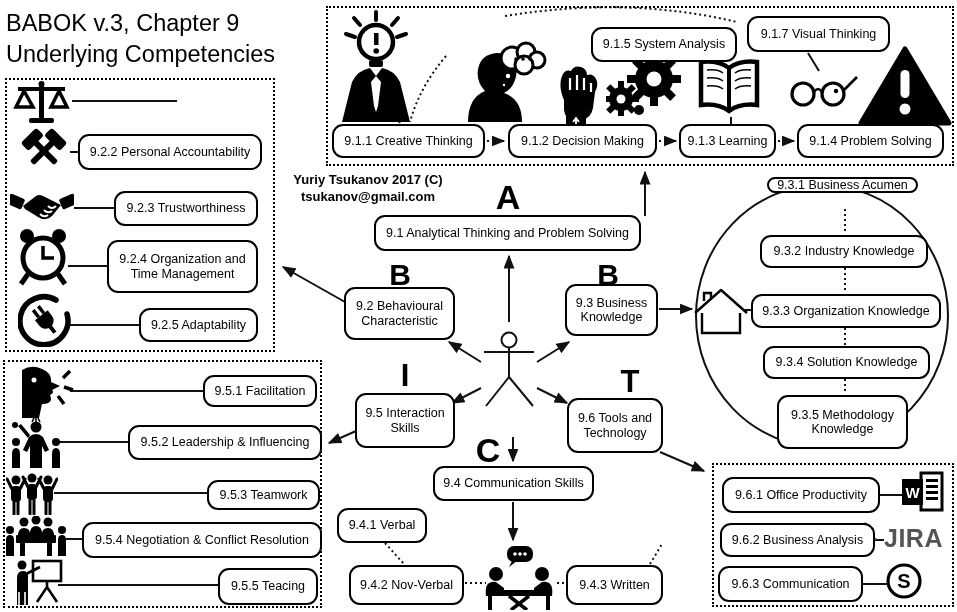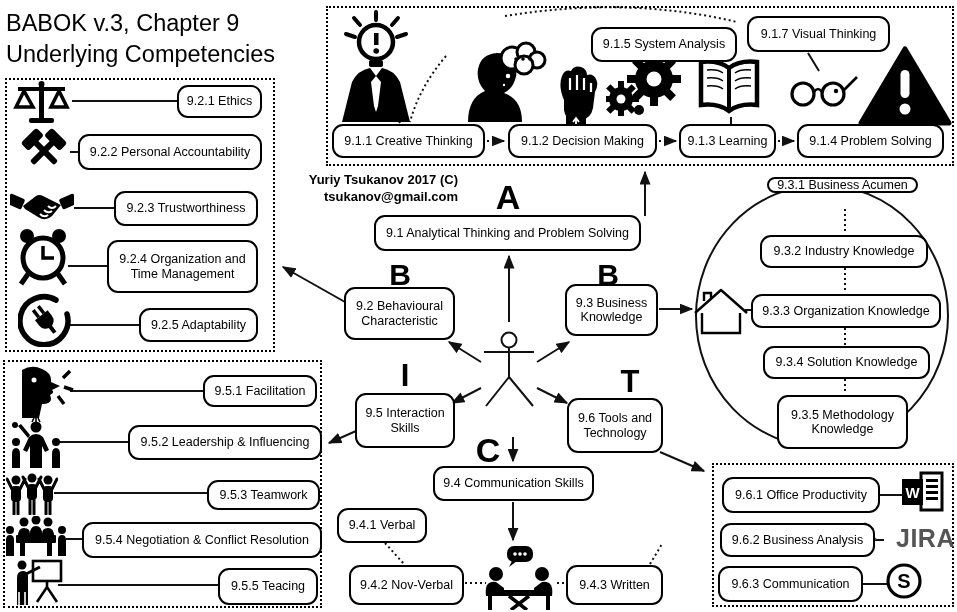--- a/index.html
+++ b/index.html
@@ -9,23 +9,23 @@
   .ln{stroke:#111;stroke-width:2;fill:none;}
   .dot{stroke-dasharray:2 3;}
   .grp{position:absolute;border:2px dotted #000;box-sizing:border-box;}
   .box{position:absolute;border:2px solid #000;border-radius:11px;background:#fff;
        box-sizing:border-box;display:flex;align-items:center;justify-content:center;
        text-align:center;font-size:12.5px;line-height:1.15;padding:2px 3px;z-index:3;}
   .letter{position:absolute;font-weight:bold;text-align:center;z-index:3;line-height:1;}
   .icon{position:absolute;z-index:2;}
   .title{position:absolute;left:6px;top:8px;width:292px;
          font-size:23.5px;line-height:1.3;z-index:3;}
-  .credit{position:absolute;left:278px;top:172px;width:180px;text-align:right;
+  .credit{position:absolute;left:278px;top:172px;width:180px;text-align:center;
           font-weight:bold;font-size:13px;line-height:1.3;z-index:3;}
-  .jira-wrap{display:flex;align-items:center;gap:16px;}
+  .jira-wrap{display:flex;align-items:center;gap:4px;}
   .jira-text{font-size:25px;font-weight:bold;color:#555;letter-spacing:.5px;}
   svg text{font-family:"Liberation Sans",sans-serif;}
 </style>
 </head>
 <body>
 
 <div id="stage">
 
   <svg id="wires">
     <defs>
@@ -97,21 +97,20 @@
   <div class="box" style="left:679px;top:124px;width:97px;height:34px">9.1.3 Learning</div>
   <div class="box" style="left:797px;top:124px;width:147px;height:34px">9.1.4 Problem Solving</div>
 
   <div class="box" style="left:374px;top:215px;width:267px;height:36px">9.1 Analytical Thinking and Problem Solving</div>
   <div class="box" style="left:344px;top:287px;width:111px;height:53px">9.2 Behavioural Characteristic</div>
   <div class="box" style="left:565px;top:284px;width:93px;height:52px">9.3 Business Knowledge</div>
   <div class="box" style="left:355px;top:393px;width:100px;height:55px">9.5 Interaction Skills</div>
   <div class="box" style="left:567px;top:398px;width:96px;height:55px">9.6 Tools and Technology</div>
   <div class="box" style="left:433px;top:466px;width:161px;height:35px">9.4 Communication Skills</div>
 
-  <div class="box" style="left:177px;top:85px;width:85px;height:33px">9.2.1 Ethics</div>
   <div class="box" style="left:78px;top:134px;width:184px;height:36px">9.2.2 Personal Accountability</div>
   <div class="box" style="left:114px;top:191px;width:144px;height:35px">9.2.3 Trustworthiness</div>
   <div class="box" style="left:107px;top:240px;width:151px;height:53px">9.2.4 Organization and Time Management</div>
   <div class="box" style="left:139px;top:308px;width:119px;height:34px">9.2.5 Adaptability</div>
 
   <div class="box" style="left:767px;top:177px;width:151px;height:16px">9.3.1 Business Acumen</div>
   <div class="box" style="left:760px;top:235px;width:168px;height:33px">9.3.2 Industry Knowledge</div>
   <div class="box" style="left:751px;top:294px;width:190px;height:34px">9.3.3 Organization Knowledge</div>
   <div class="box" style="left:763px;top:346px;width:167px;height:33px">9.3.4 Solution Knowledge</div>
   <div class="box" style="left:777px;top:395px;width:131px;height:54px">9.3.5 Methodology Knowledge</div>

